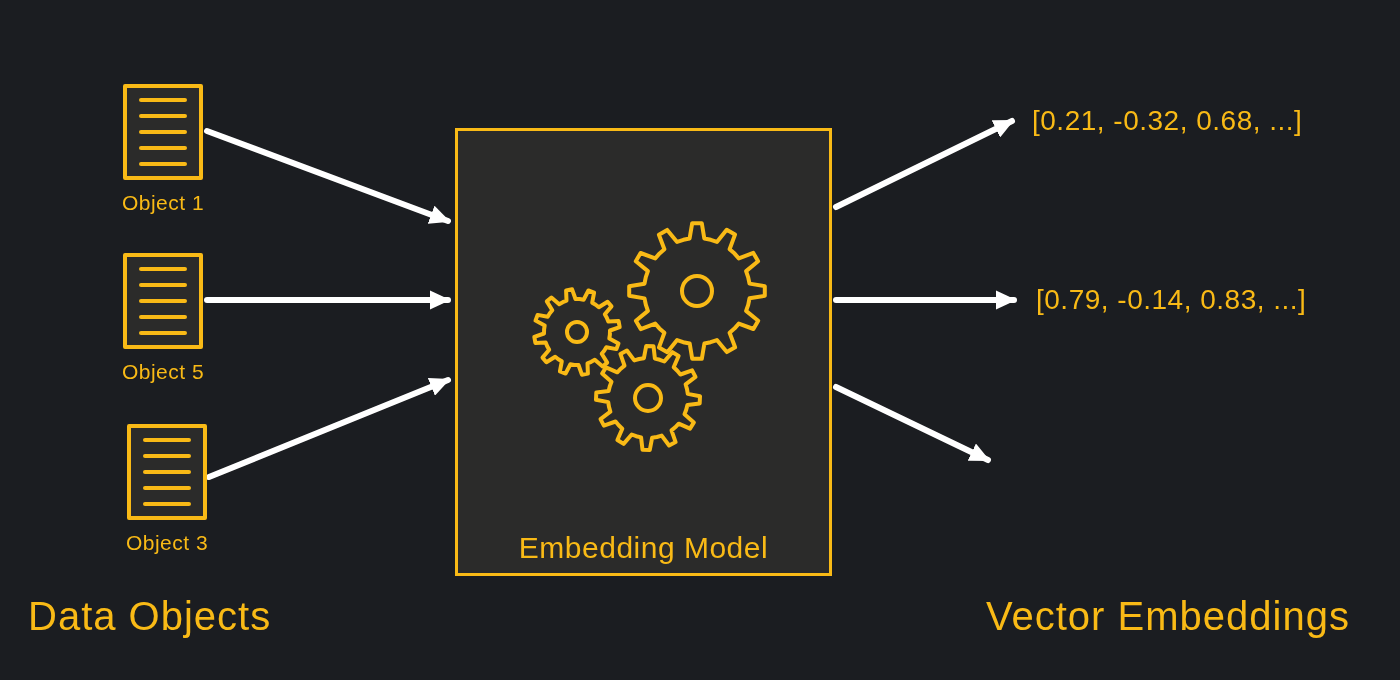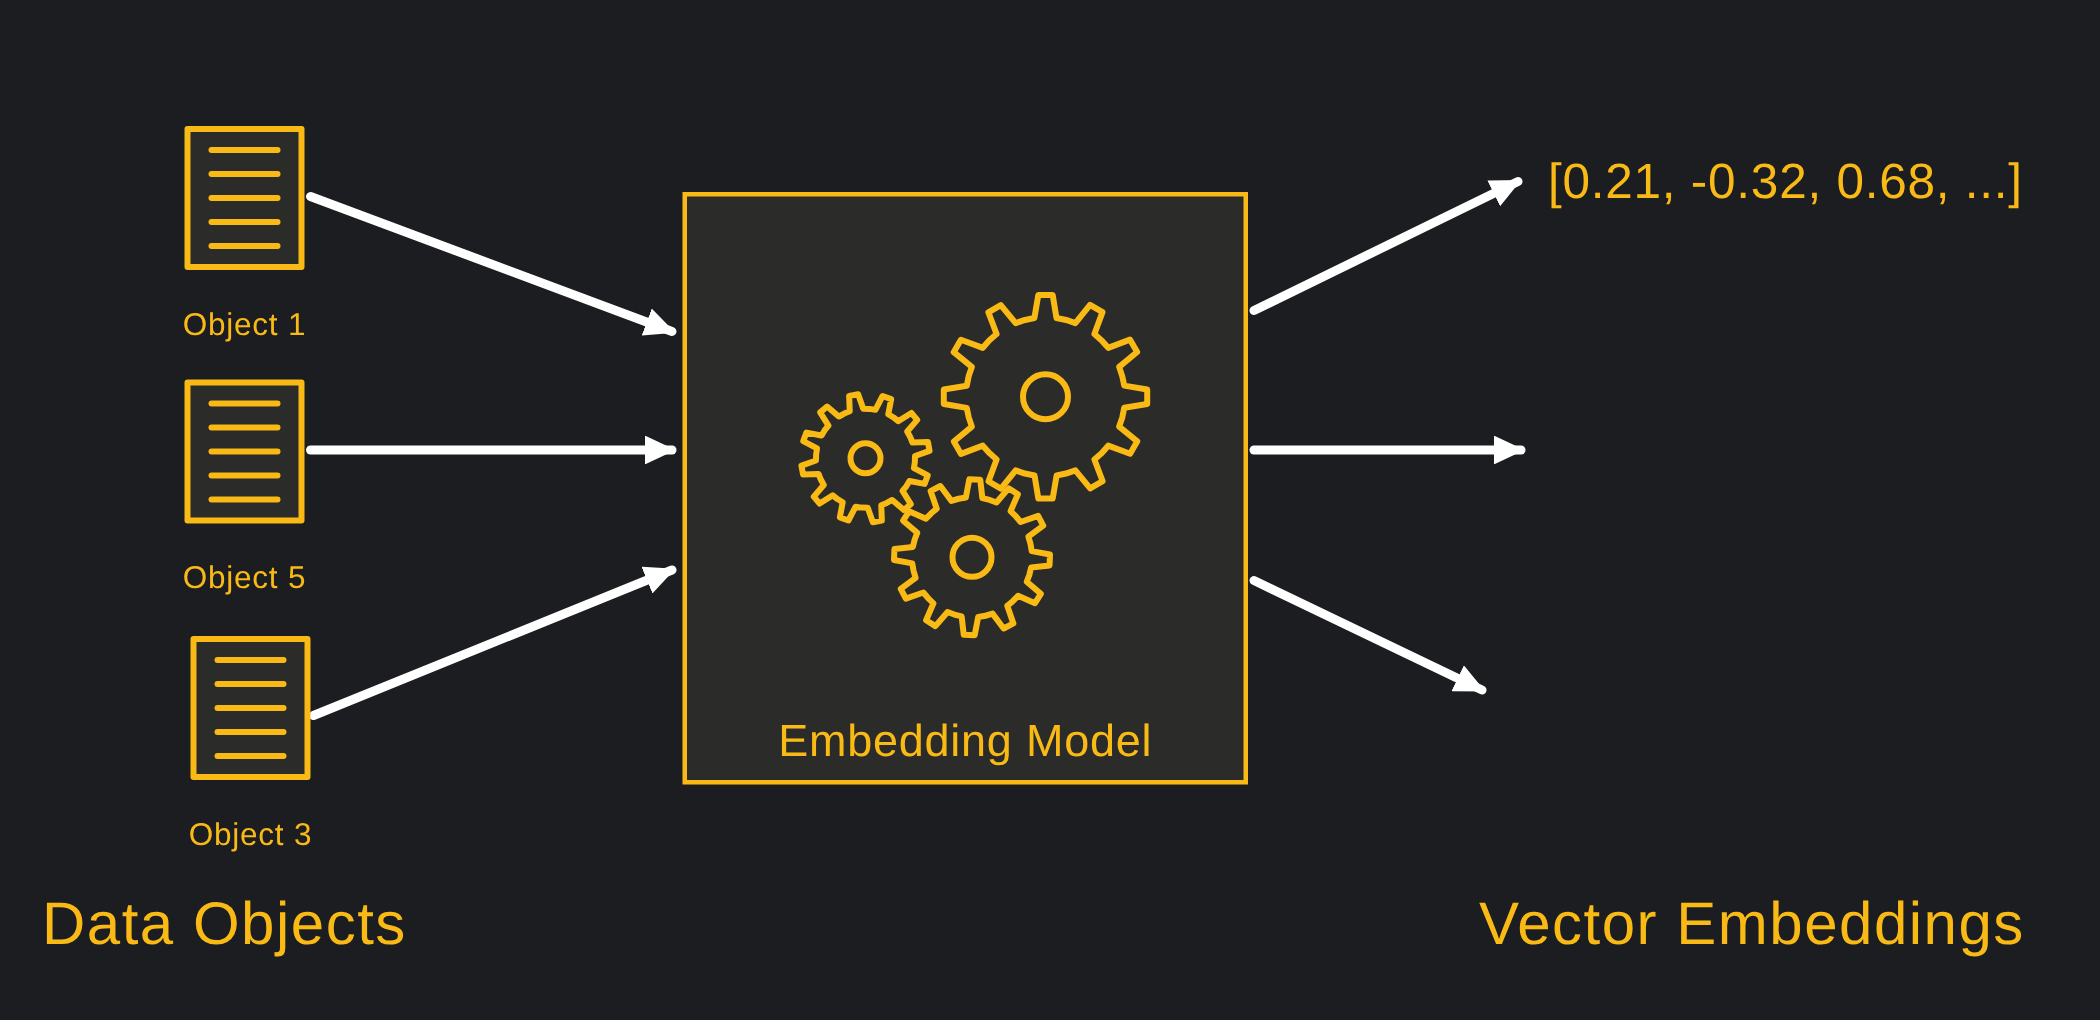--- a/index.html
+++ b/index.html
@@ -11,43 +11,43 @@
   html,body{margin:0;padding:0;background:var(--bg);}
   .stage{
     position:relative;width:1400px;height:680px;background:var(--bg);
     font-family:"Liberation Sans",sans-serif;overflow:hidden;
   }
   .arrows{position:absolute;left:0;top:0;width:1400px;height:680px;}
   .arrow{stroke:var(--arrow);stroke-width:6;stroke-linecap:round;}
   .arrowhead{fill:var(--arrow);}
   .data-object{
     position:absolute;width:160px;display:flex;flex-direction:column;
-    align-items:center;gap:25px;
+    align-items:center;gap:11px;
   }
   .doc{
     width:80px;height:96px;background:var(--panel);
     border:4px solid var(--accent);border-radius:2px;box-sizing:border-box;
     display:flex;flex-direction:column;justify-content:center;gap:12px;
     padding:0 12px;
   }
   .doc-line{display:block;height:4px;border-radius:2px;background:var(--accent);}
   .obj-label{color:var(--accent);font-size:21px;letter-spacing:.5px;}
   .model-box{
-    position:absolute;left:455px;top:128px;width:377px;height:395px;
+    position:absolute;left:455px;top:128px;width:377px;height:448px;
     background:var(--panel);border:3px solid var(--accent);box-sizing:border-box;
   }
   .gears{position:absolute;left:0;top:0;width:100%;height:100%;}
   .gear{fill:var(--panel);stroke:var(--accent);stroke-width:4;stroke-linejoin:round;}
   .gear-hole{fill:none;stroke:var(--accent);stroke-width:4;}
   .model-label{
     position:absolute;left:0;right:0;bottom:8px;text-align:center;
     color:var(--accent);font-size:30px;letter-spacing:.5px;
   }
   .vector{
-    position:absolute;color:var(--accent);font-size:33px;line-height:40px;
+    position:absolute;color:var(--accent);font-size:28px;line-height:40px;
     white-space:nowrap;letter-spacing:.5px;
   }
   .heading{
     position:absolute;top:594px;color:var(--accent);font-size:40px;
     letter-spacing:1px;white-space:nowrap;
   }
 </style>
 </head>
 <body>
 
@@ -106,17 +106,18 @@
       <path class="gear" d="M151.3 155.6L160.5 160.4L158.4 166.1L148.3 164.2L146.2 167.7L143.7 170.8L149.2 179.6L144.6 183.5L136.8 176.8L133.2 178.8L129.5 180.3L129.9 190.6L123.9 191.7L120.5 182.0L116.4 181.9L112.4 181.3L107.6 190.5L101.9 188.4L103.8 178.3L100.3 176.2L97.2 173.7L88.4 179.2L84.5 174.6L91.2 166.8L89.2 163.2L87.7 159.5L77.4 159.9L76.3 153.9L86.0 150.5L86.1 146.4L86.7 142.4L77.5 137.6L79.6 131.9L89.7 133.8L91.8 130.3L94.3 127.2L88.8 118.4L93.4 114.5L101.2 121.2L104.8 119.2L108.5 117.7L108.1 107.4L114.1 106.3L117.5 116.0L121.6 116.1L125.6 116.7L130.4 107.5L136.1 109.6L134.2 119.7L137.7 121.8L140.8 124.3L149.6 118.8L153.5 123.4L146.8 131.2L148.8 134.8L150.3 138.5L160.6 138.1L161.7 144.1L152.0 147.5L151.9 151.6Z"></path>
       <path class="gear" d="M226.5 231.3L235.9 239.4L232.0 245.6L220.7 240.7L217.2 244.3L213.5 247.4L217.6 259.1L211.1 262.5L203.7 252.6L198.9 254.0L194.1 254.8L191.8 267.0L184.5 266.7L183.1 254.4L178.2 253.2L173.7 251.5L165.6 260.9L159.4 257.0L164.3 245.7L160.7 242.2L157.6 238.5L145.9 242.6L142.5 236.1L152.4 228.7L151.0 223.9L150.2 219.1L138.0 216.8L138.3 209.5L150.6 208.1L151.8 203.2L153.5 198.7L144.1 190.6L148.0 184.4L159.3 189.3L162.8 185.7L166.5 182.6L162.4 170.9L168.9 167.5L176.3 177.4L181.1 176.0L185.9 175.2L188.2 163.0L195.5 163.3L196.9 175.6L201.8 176.8L206.3 178.5L214.4 169.1L220.6 173.0L215.7 184.3L219.3 187.8L222.4 191.5L234.1 187.4L237.5 193.9L227.6 201.3L229.0 206.1L229.8 210.9L242.0 213.2L241.7 220.5L229.4 221.9L228.2 226.8Z"></path>
       <circle class="gear-hole" cx="239" cy="108" r="15"></circle>
       <circle class="gear-hole" cx="119" cy="149" r="10"></circle>
       <circle class="gear-hole" cx="190" cy="215" r="13"></circle>
     </svg>
     <div class="model-label">Embedding Model</div>
   </div>
 
   <div class="vector" style="left:1032px;top:101px">[0.21, -0.32, 0.68, ...]</div>
+  <div class="vector" style="left:1036px;top:280px">[0.79, -0.14, 0.83, ...]</div>
 
   <div class="heading" style="left:28px">Data Objects</div>
   <div class="heading" style="left:986px">Vector Embeddings</div>
 
 </div>
 
 </body></html>

